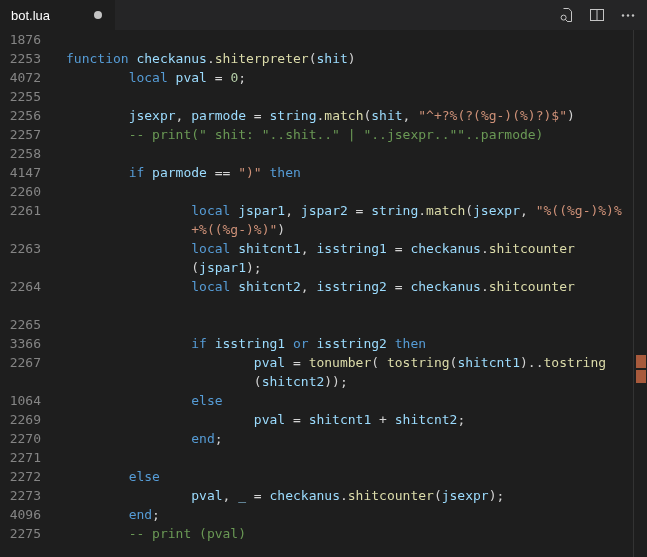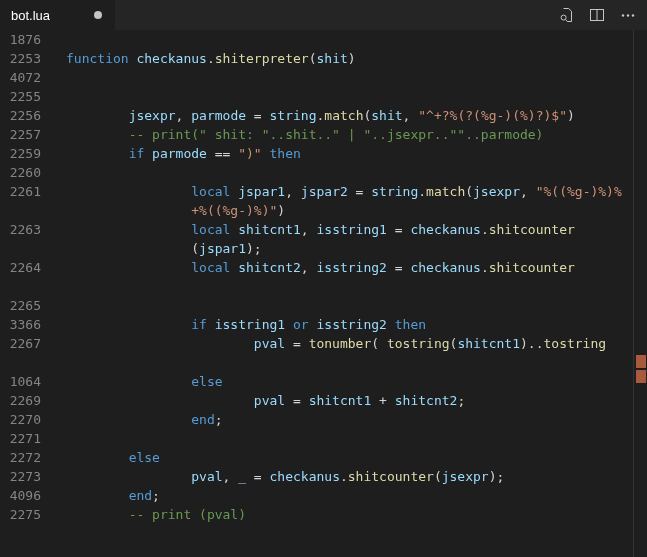--- a/index.html
+++ b/index.html
@@ -104,35 +104,40 @@
       <div class="row">
         <span class="ln">1876</span>
         <span class="code"></span>
       </div>
       <div class="row">
         <span class="ln">2253</span>
         <span class="code"><span style="color: rgb(86, 156, 214);">function</span><span style="color: rgb(212, 212, 212);"> </span><span style="color: rgb(156, 220, 254);">checkanus</span><span style="color: rgb(212, 212, 212);">.</span><span style="color: rgb(220, 220, 170);">shiterpreter</span><span style="color: rgb(212, 212, 212);">(</span><span style="color: rgb(156, 220, 254);">shit</span><span style="color: rgb(212, 212, 212);">)</span></span>
       </div>
       <div class="row">
         <span class="ln">4072</span>
+        <span class="code"><span style="color: rgb(212, 212, 212);">        </span><span style="color: rgb(86, 156, 214);">local</span><span style="color: rgb(212, 212, 212);"> </span><span style="color: rgb(156, 220, 254);">pval</span><span style="color: rgb(212, 212, 212);"> = </span><span style="color: rgb(181, 206, 168);">0</span><span style="color: rgb(212, 212, 212);">;</span></span>
       </div>
       <div class="row">
         <span class="ln">2255</span>
         <span class="code"></span>
       </div>
       <div class="row">
         <span class="ln">2256</span>
         <span class="code"><span style="color: rgb(212, 212, 212);">        </span><span style="color: rgb(156, 220, 254);">jsexpr</span><span style="color: rgb(212, 212, 212);">, </span><span style="color: rgb(156, 220, 254);">parmode</span><span style="color: rgb(212, 212, 212);"> = </span><span style="color: rgb(156, 220, 254);">string</span><span style="color: rgb(212, 212, 212);">.</span><span style="color: rgb(220, 220, 170);">match</span><span style="color: rgb(212, 212, 212);">(</span><span style="color: rgb(156, 220, 254);">shit</span><span style="color: rgb(212, 212, 212);">, </span><span style="color: rgb(206, 145, 120);">"^+?%(?(%g-)(%)?)$"</span><span style="color: rgb(212, 212, 212);">)</span></span>
       </div>
       <div class="row">
         <span class="ln">2257</span>
         <span class="code"><span style="color: rgb(212, 212, 212);">        </span><span style="color: rgb(106, 153, 85);">-- print(" shit: "..shit.." | "..jsexpr..""..parmode)</span></span>
       </div>
       <div class="row">
-        <span class="ln">2259</span>
+        <span class="ln">2258</span>
+        <span class="code"></span>
+      </div>
+      <div class="row">
+        <span class="ln">4147</span>
         <span class="code"><span style="color: rgb(212, 212, 212);">        </span><span style="color: rgb(86, 156, 214);">if</span><span style="color: rgb(212, 212, 212);"> </span><span style="color: rgb(156, 220, 254);">parmode</span><span style="color: rgb(212, 212, 212);"> == </span><span style="color: rgb(206, 145, 120);">")"</span><span style="color: rgb(212, 212, 212);"> </span><span style="color: rgb(86, 156, 214);">then</span></span>
       </div>
       <div class="row">
         <span class="ln">2260</span>
         <span class="code"></span>
       </div>
       <div class="row">
         <span class="ln">2261</span>
         <span class="code"><span style="color: rgb(212, 212, 212);">                </span><span style="color: rgb(86, 156, 214);">local</span><span style="color: rgb(212, 212, 212);"> </span><span style="color: rgb(156, 220, 254);">jspar1</span><span style="color: rgb(212, 212, 212);">, </span><span style="color: rgb(156, 220, 254);">jspar2</span><span style="color: rgb(212, 212, 212);"> = </span><span style="color: rgb(156, 220, 254);">string</span><span style="color: rgb(212, 212, 212);">.</span><span style="color: rgb(220, 220, 170);">match</span><span style="color: rgb(212, 212, 212);">(</span><span style="color: rgb(156, 220, 254);">jsexpr</span><span style="color: rgb(212, 212, 212);">, </span><span style="color: rgb(206, 145, 120);">"%((%g-)%)%</span></span>
       </div>
@@ -162,20 +167,21 @@
       <div class="row">
         <span class="ln">3366</span>
         <span class="code"><span style="color: rgb(212, 212, 212);">                </span><span style="color: rgb(86, 156, 214);">if</span><span style="color: rgb(212, 212, 212);"> </span><span style="color: rgb(156, 220, 254);">isstring1</span><span style="color: rgb(212, 212, 212);"> </span><span style="color: rgb(86, 156, 214);">or</span><span style="color: rgb(212, 212, 212);"> </span><span style="color: rgb(156, 220, 254);">isstring2</span><span style="color: rgb(212, 212, 212);"> </span><span style="color: rgb(86, 156, 214);">then</span></span>
       </div>
       <div class="row">
         <span class="ln">2267</span>
         <span class="code"><span style="color: rgb(212, 212, 212);">                        </span><span style="color: rgb(156, 220, 254);">pval</span><span style="color: rgb(212, 212, 212);"> = </span><span style="color: rgb(220, 220, 170);">tonumber</span><span style="color: rgb(212, 212, 212);">( </span><span style="color: rgb(220, 220, 170);">tostring</span><span style="color: rgb(212, 212, 212);">(</span><span style="color: rgb(156, 220, 254);">shitcnt1</span><span style="color: rgb(212, 212, 212);">)..</span><span style="color: rgb(220, 220, 170);">tostring</span></span>
       </div>
       <div class="row">
         <span class="ln"></span>
+        <span class="code"><span style="color: rgb(212, 212, 212);">                        (</span><span style="color: rgb(156, 220, 254);">shitcnt2</span><span style="color: rgb(212, 212, 212);">));</span></span>
       </div>
       <div class="row">
         <span class="ln">1064</span>
         <span class="code"><span style="color: rgb(212, 212, 212);">                </span><span style="color: rgb(86, 156, 214);">else</span></span>
       </div>
       <div class="row">
         <span class="ln">2269</span>
         <span class="code"><span style="color: rgb(212, 212, 212);">                        </span><span style="color: rgb(156, 220, 254);">pval</span><span style="color: rgb(212, 212, 212);"> = </span><span style="color: rgb(156, 220, 254);">shitcnt1</span><span style="color: rgb(212, 212, 212);"> + </span><span style="color: rgb(156, 220, 254);">shitcnt2</span><span style="color: rgb(212, 212, 212);">;</span></span>
       </div>
       <div class="row">

